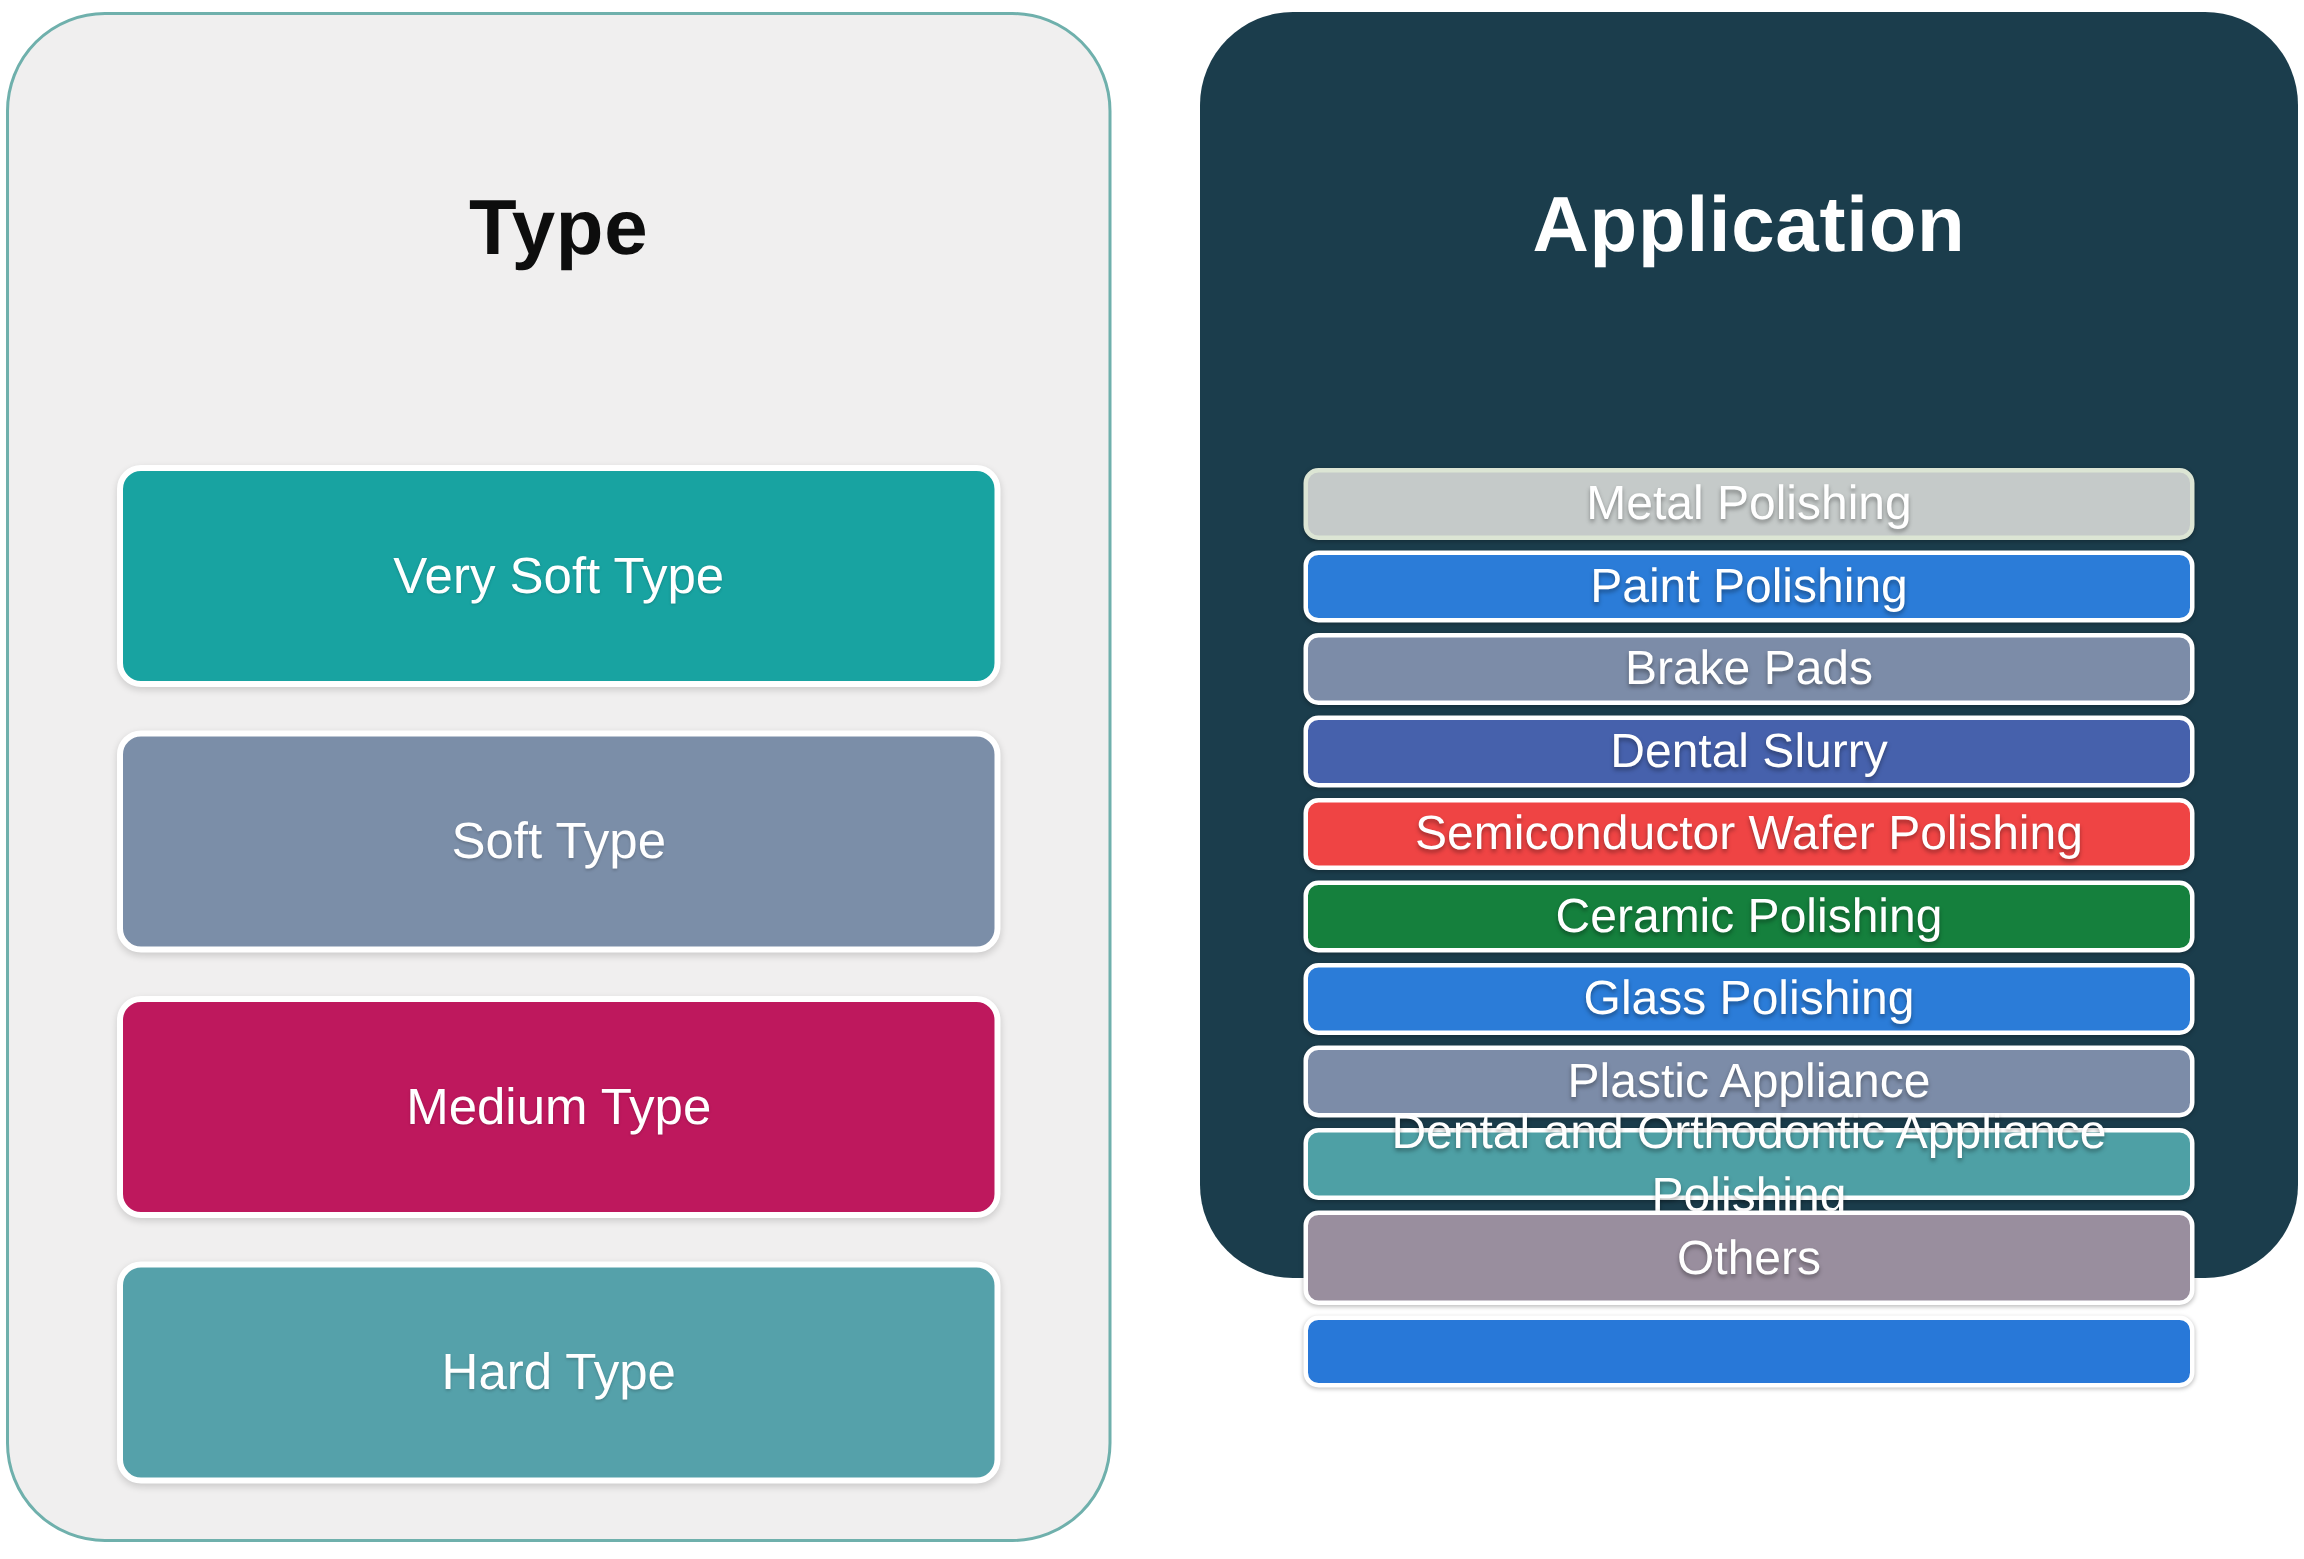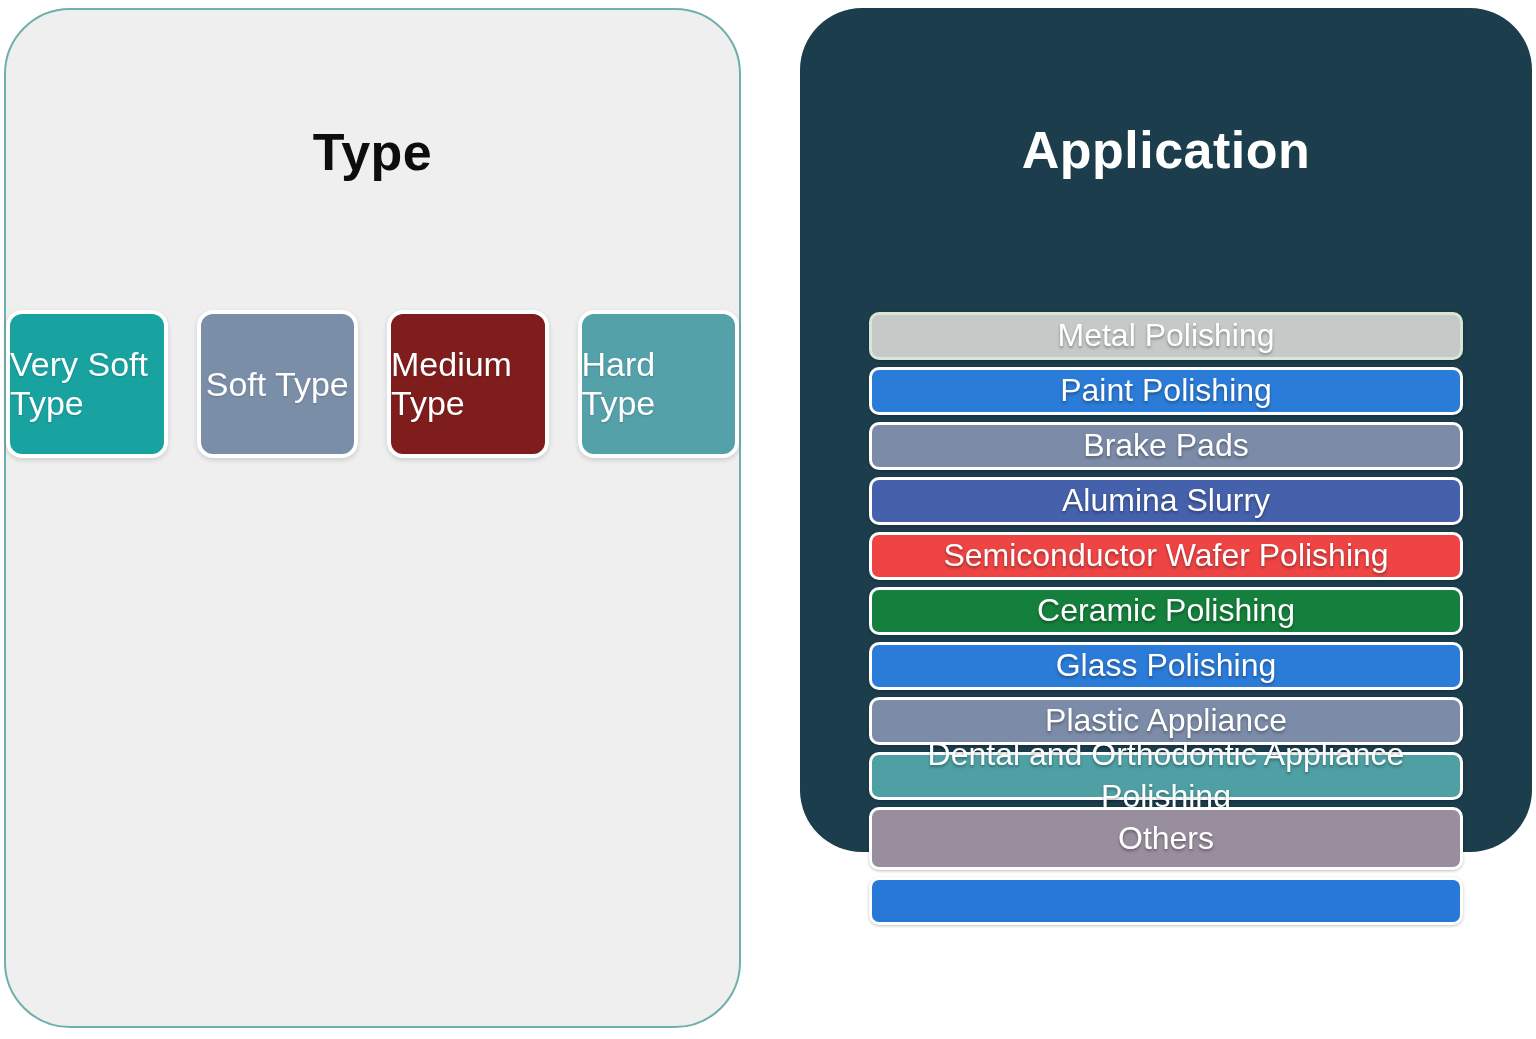--- a/index.html
+++ b/index.html
@@ -49,21 +49,21 @@
   }
   #type-panel .panel-title { color: #0D0D0D; }
   #application-panel .panel-title { color: #FFFFFF; }
 
   .type-list {
     position: absolute;
     top: 300px;
     left: 0;
     right: 0;
     display: flex;
-    flex-direction: row;
+    flex-direction: column;
     align-items: center;
     gap: 29px;
   }
   .type-box {
     box-sizing: border-box;
     width: 589px;
     height: 148px;
     border: 4px solid #FFFFFF;
     border-radius: 16px;
     display: flex;
@@ -120,21 +120,21 @@
   <div class="panel" id="type-panel" style="background-color: rgb(240, 239, 239); border-color: rgb(111, 176, 172);">
     <div class="panel-title">Type</div>
     <div class="type-list">
 
     <div class="type-box" style="background-color: rgb(24, 163, 161);">
           <span class="box-label">Very Soft Type</span>
         </div>
         <div class="type-box" style="background-color: rgb(123, 142, 168);">
           <span class="box-label">Soft Type</span>
         </div>
-        <div class="type-box" style="background-color: #7f1d1d;">
+        <div class="type-box" style="background-color: #be185d;">
           <span class="box-label">Medium Type</span>
         </div>
         <div class="type-box" style="background-color: rgb(85, 161, 170);">
           <span class="box-label">Hard Type</span>
         </div>
       </div>
   </div>
 
   <div class="panel" id="application-panel" style="background-color: rgb(27, 61, 76);">
     <div class="panel-title">Application</div>
@@ -143,21 +143,21 @@
     <div class="app-bar" style="background-color: rgb(197, 202, 201); border-color: rgb(220, 229, 212); text-align: center;">
           <span class="bar-label">Metal Polishing</span>
         </div>
         <div class="app-bar" style="background-color: rgb(43, 124, 216);">
           <span class="bar-label">Paint Polishing</span>
         </div>
         <div class="app-bar" style="background-color: rgb(124, 140, 168);">
           <span class="bar-label">Brake Pads</span>
         </div>
         <div class="app-bar" style="background-color: rgb(70, 97, 172);">
-          <span class="bar-label">Alumina Slurry</span>
+          <span class="bar-label">Dental Slurry</span>
         </div>
         <div class="app-bar" style="background-color: #ef4444;">
           <span class="bar-label">Semiconductor Wafer Polishing</span>
         </div>
         <div class="app-bar" style="background-color: #15803d;">
           <span class="bar-label">Ceramic Polishing</span>
         </div>
         <div class="app-bar" style="background-color: rgb(43, 124, 216);">
           <span class="bar-label">Glass Polishing</span>
         </div>

